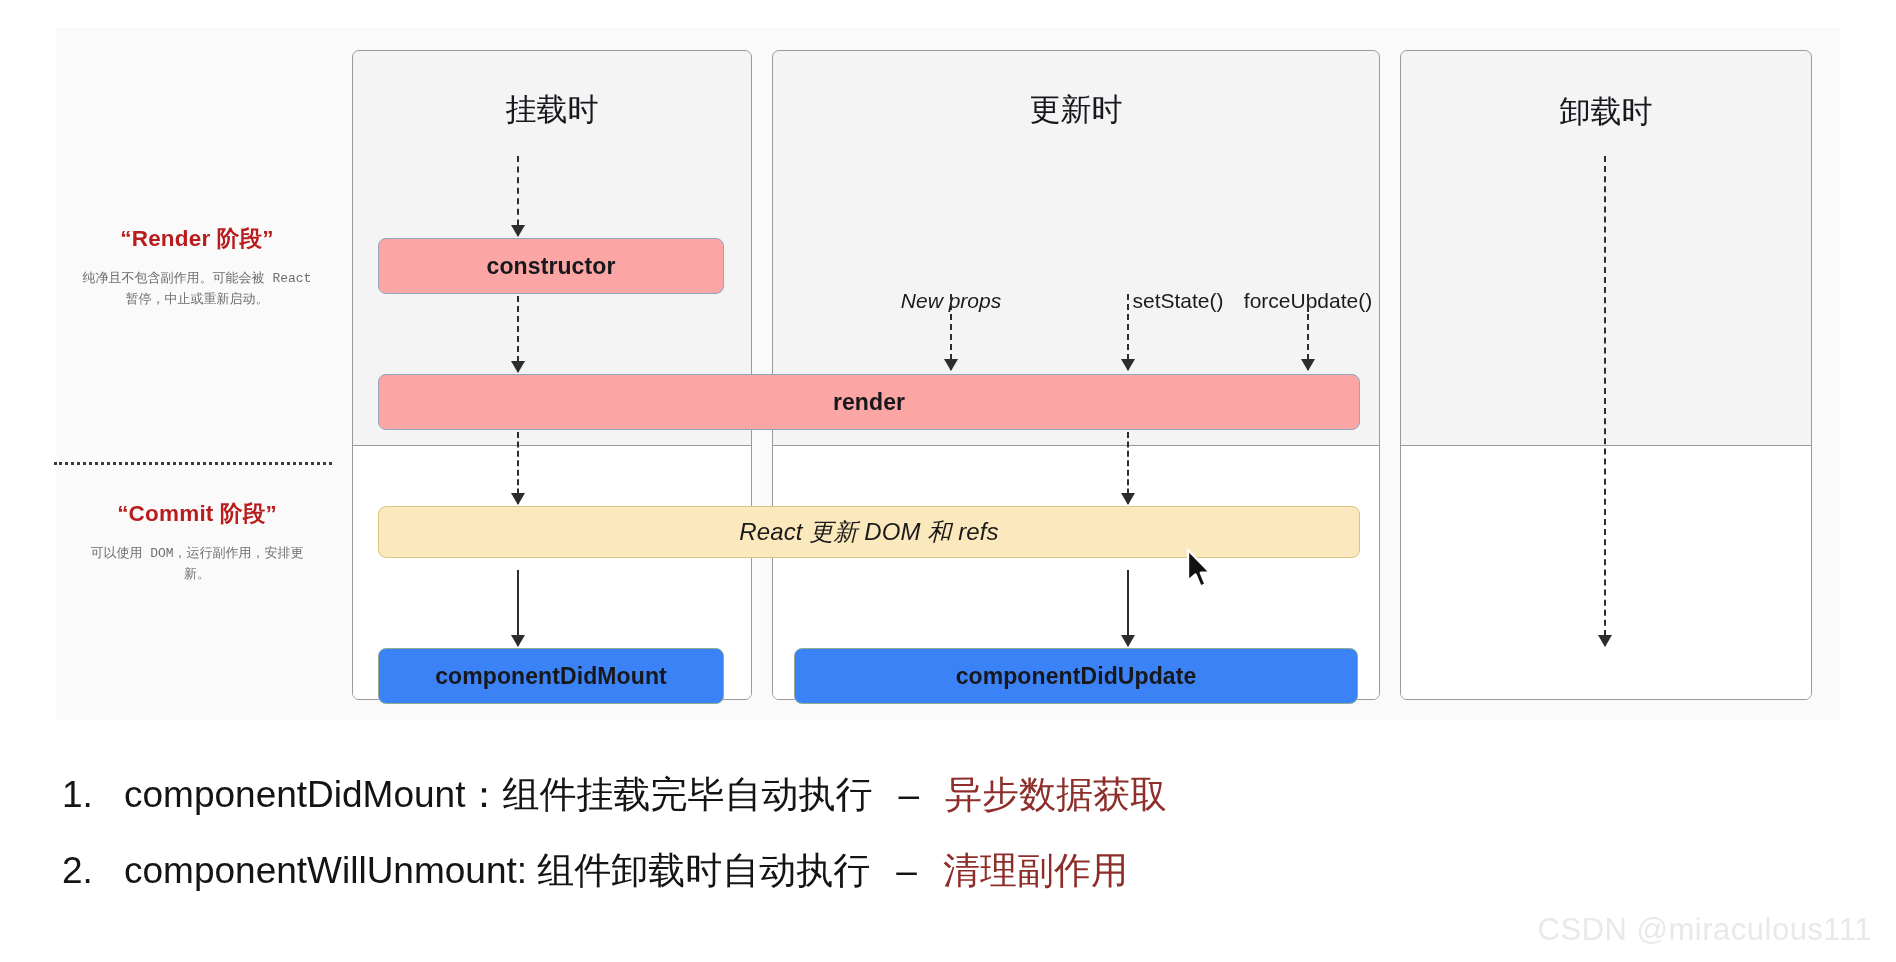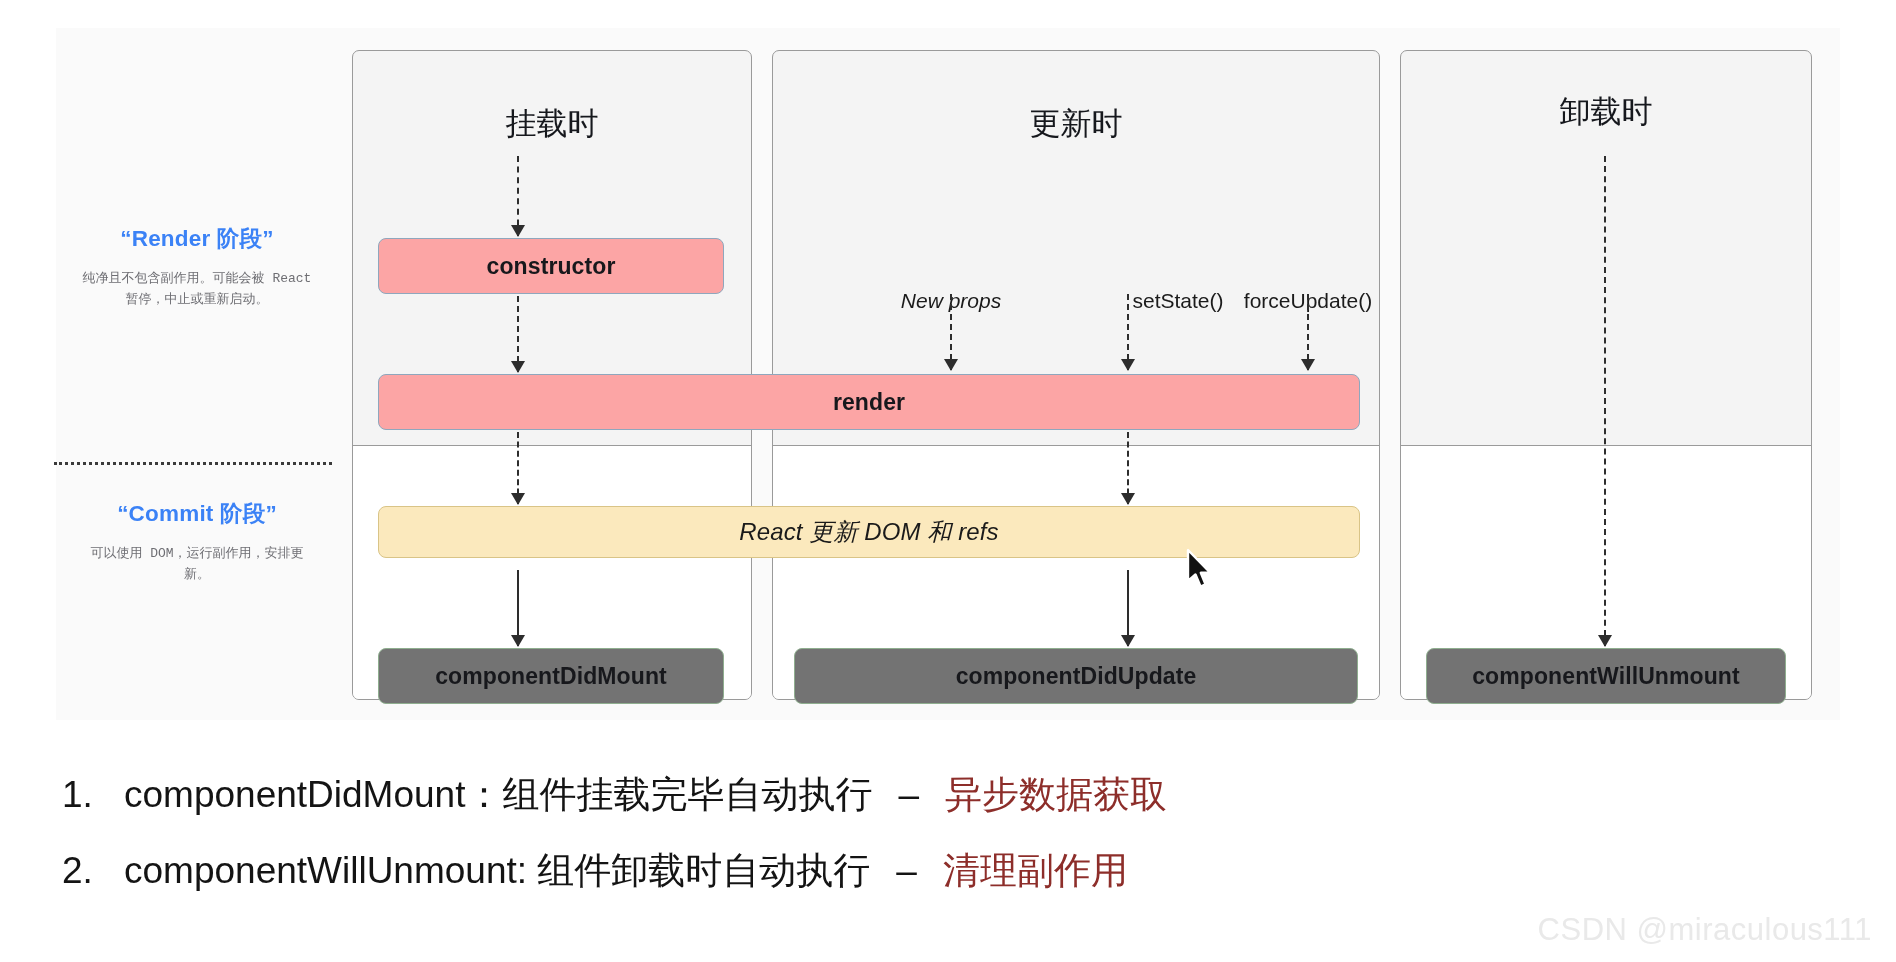--- a/index.html
+++ b/index.html
@@ -21,21 +21,21 @@
 
   
   #legend{
     position:absolute; left:0; top:0;
     width:282px; height:692px;
   }
   .legend-block{ position:absolute; width:282px; text-align:center; }
   #legend-render{ top:195px; }
   #legend-commit{ top:470px; }
   .legend-title{
-    font-size:22.5px; font-weight:700; color:#3b82f6;
+    font-size:22.5px; font-weight:700; color:#b91c1c;
     letter-spacing:.2px; margin-bottom:14px;
   }
   .legend-desc{
     font-size:13px; color:#6e6e73; line-height:1.65;
     padding:0 24px;
     font-family:Liberation Mono, monospace;
   }
   #legend-divider{
     position:absolute; left:-2px; top:434px; width:278px; height:0;
     border-top:3px dotted #3a3a3a;
@@ -47,21 +47,21 @@
     background:#f4f4f4;
     border:1.5px solid #9a9a9a;
     border-radius:7px;
     box-sizing:border-box;
   }
   #panel-mount { left:296px;  width:400px;  height:650px; }
   #panel-update{ left:716px;  width:608px;  height:650px; }
   #panel-unmount{left:1344px; width:412px;  height:650px; }
 
   .panel-title{
-    position:absolute; left:0; right:0; top:52px;
+    position:absolute; left:0; right:0; top:38px;
     text-align:center;
     font-size:31px; font-weight:400; color:#16181d;
   }
   #panel-unmount .panel-title{ top:40px; }
 
   
   .panel-commit-half{
     position:absolute; left:0; right:0; bottom:0;
     height:253px;
     background:#ffffff;
@@ -83,21 +83,21 @@
   
   .lbox{
     position:absolute;
     box-sizing:border-box;
     border-radius:8px;
     display:flex; align-items:center; justify-content:center;
     font-size:23px; font-weight:700; color:#17181c;
     letter-spacing:.1px;
   }
   .lbox.blue  { background:#fca5a5; border:1.5px solid #8fa7bd; }
-  .lbox.green { background:#737373; border:1.5px solid #8fae8f; }
+  .lbox.green { background:#3b82f6; border:1.5px solid #8fae8f; }
   .lbox.yellow{
     background:#fbe9bd; border:1.5px solid #d9c487;
     font-weight:400; font-style:italic; font-size:24px; color:#1a1a1a;
   }
 
   #box-constructor { left:322px;  top:210px; width:346px;  height:56px; }
   #box-render      { left:322px;  top:346px; width:982px;  height:56px; }
   #box-reactdom    { left:322px;  top:478px; width:982px;  height:52px; }
   #box-didmount    { left:322px;  top:620px; width:346px;  height:56px; }
   #box-didupdate   { left:738px;  top:620px; width:564px;  height:56px; }
@@ -236,21 +236,20 @@
   <div class="arrow" id="arr-x1">
       <span class="shaft"></span>
       <span class="head"></span>
     </div>
 
   <div class="lbox blue" id="box-constructor">constructor</div>
   <div class="lbox blue" id="box-render">render</div>
   <div class="lbox yellow" id="box-reactdom">React 更新 DOM 和 refs</div>
   <div class="lbox green" id="box-didmount">componentDidMount</div>
   <div class="lbox green" id="box-didupdate">componentDidUpdate</div>
-  <div class="lbox green" id="box-willunmount">componentWillUnmount</div>
 </div>
 
 <div id="notes">
 
   <div class="note-line">
     <span class="note-num">1.</span>
     <span class="note-text">componentDidMount：组件挂载完毕自动执行</span>
     <span class="note-dash">–</span>
     <span class="note-hl">异步数据获取</span>
   </div>

